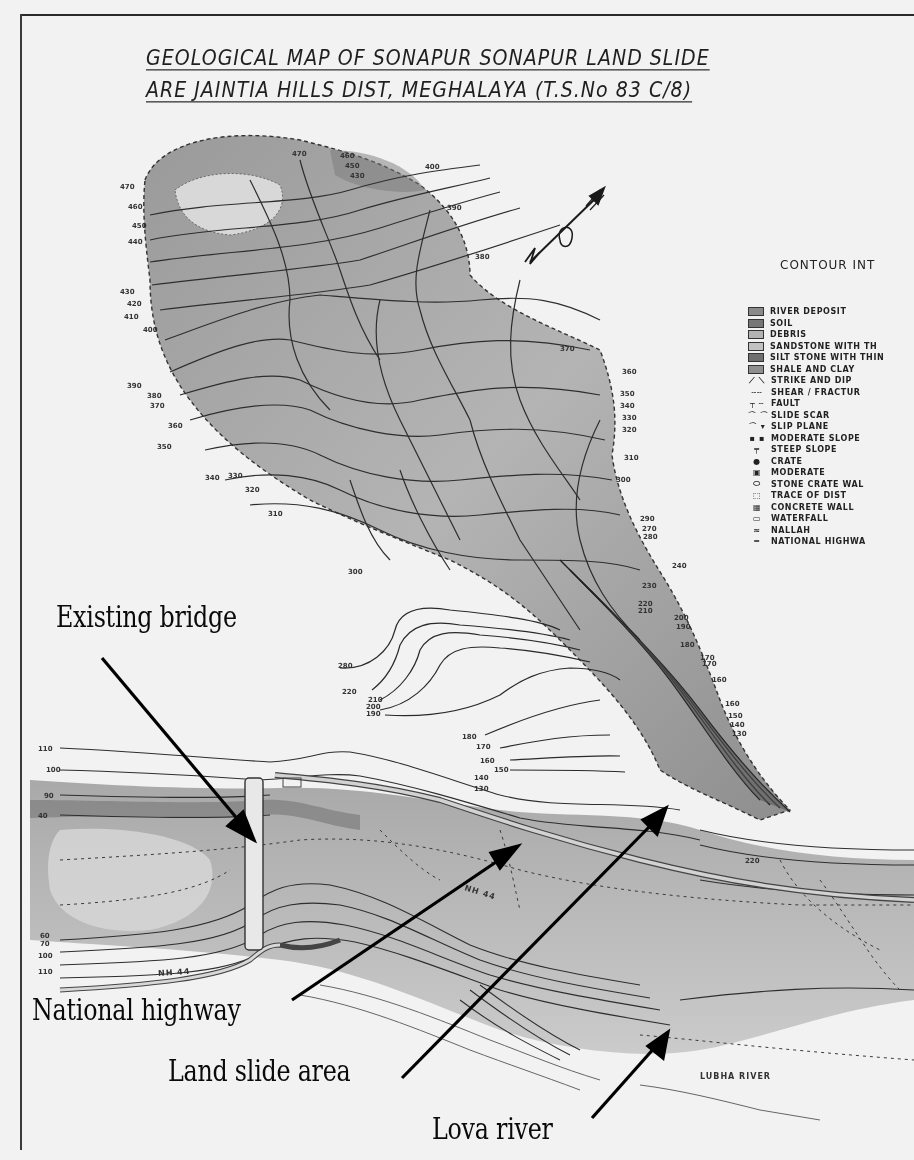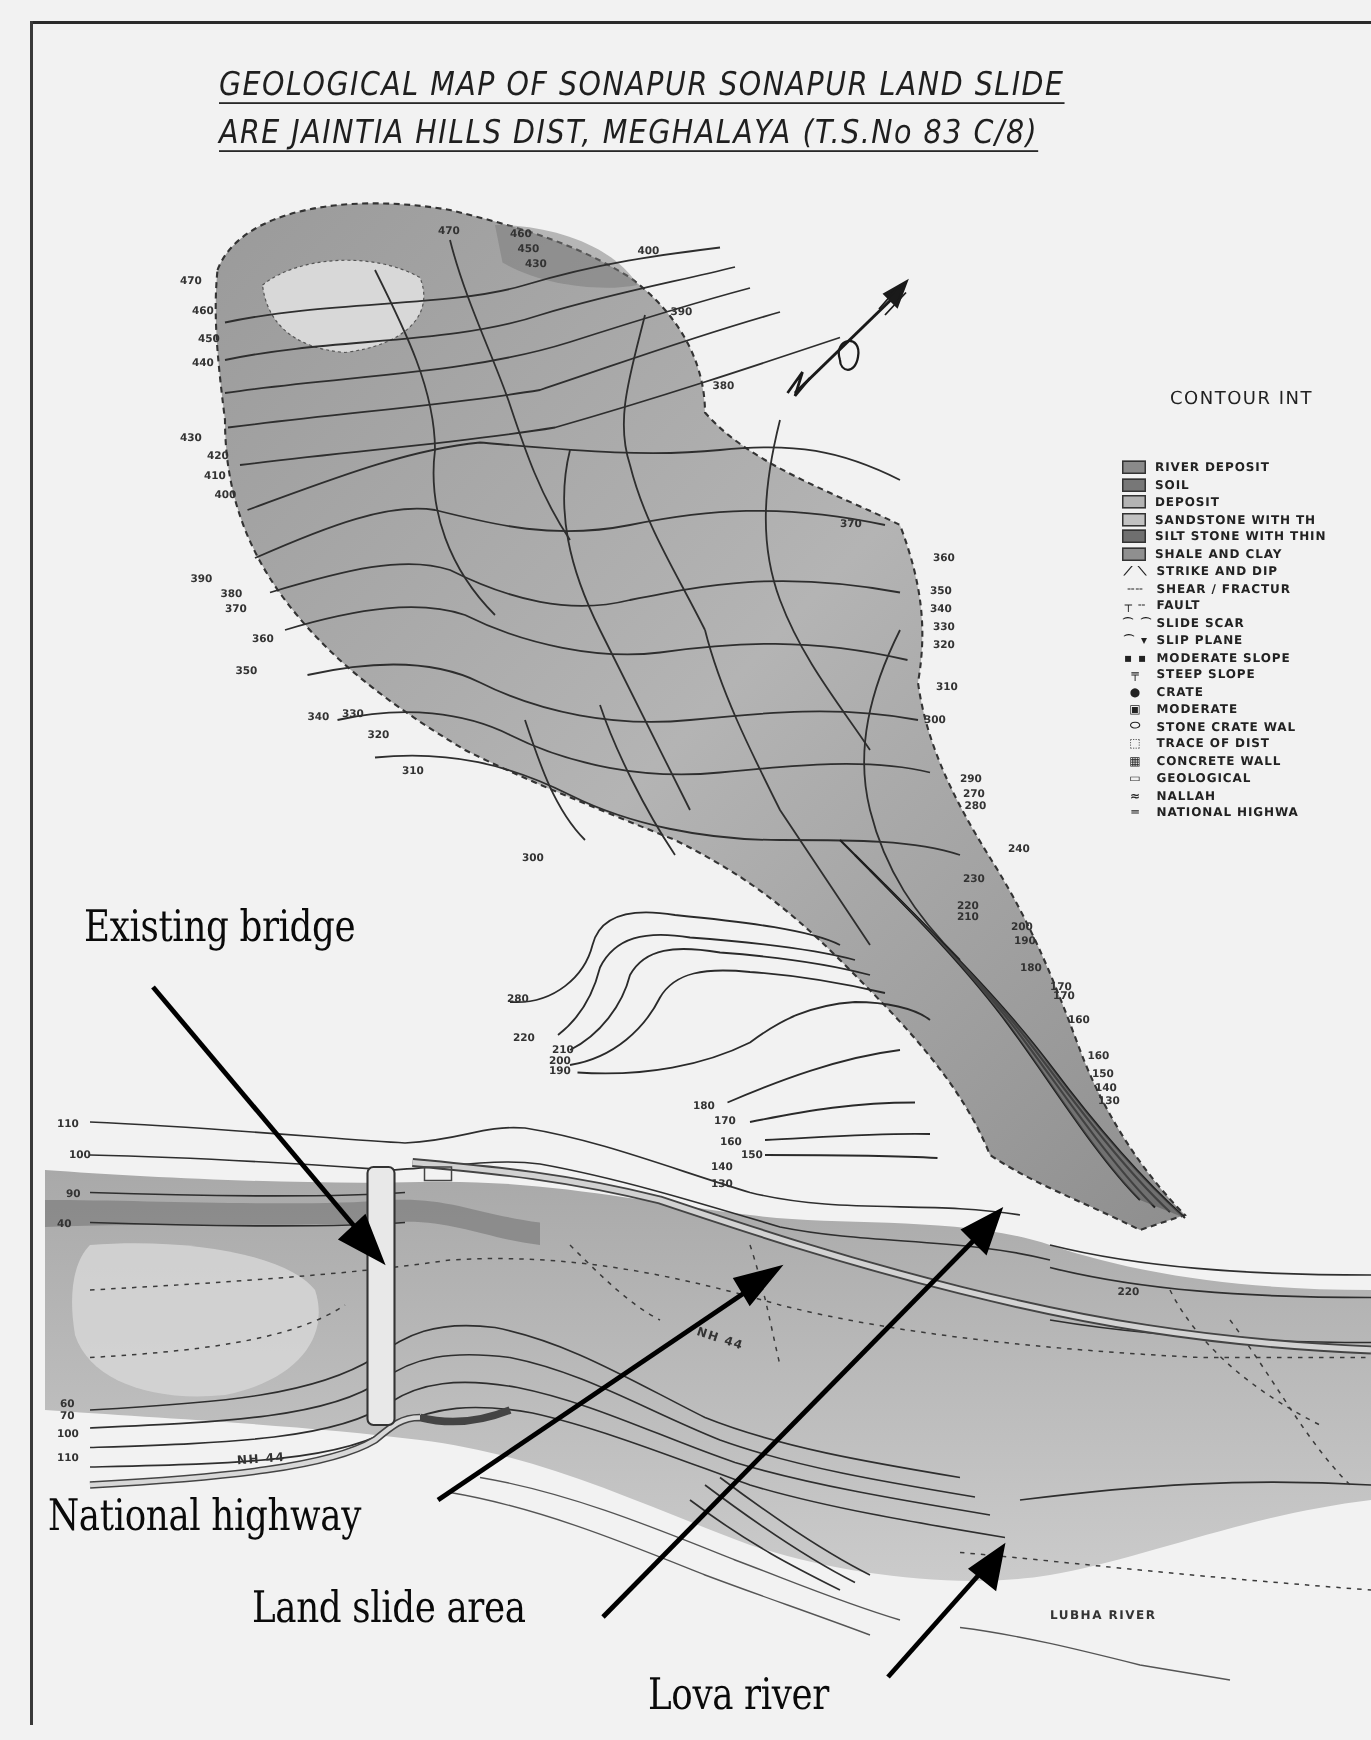--- a/index.html
+++ b/index.html
@@ -163,21 +163,21 @@
     <div class="legend-item">
         <span class="legend-swatch" style="background:#8a8a8a"></span>
         <span>RIVER DEPOSIT</span>
       </div>
     <div class="legend-item">
         <span class="legend-swatch" style="background:#777"></span>
         <span>SOIL</span>
       </div>
     <div class="legend-item">
         <span class="legend-swatch" style="background:#b3b3b3"></span>
-        <span>DEPOSIT</span>
+        <span>DEBRIS</span>
       </div>
     <div class="legend-item">
         <span class="legend-swatch" style="background:#c2c2c2"></span>
         <span>SANDSTONE WITH TH</span>
       </div>
     <div class="legend-item">
         <span class="legend-swatch" style="background:#6f6f6f"></span>
         <span>SILT STONE WITH THIN</span>
       </div>
     <div class="legend-item">
@@ -227,21 +227,21 @@
     <div class="legend-item">
         <span class="legend-sym">⬚</span>
         <span>TRACE OF DIST</span>
       </div>
     <div class="legend-item">
         <span class="legend-sym">▦</span>
         <span>CONCRETE WALL</span>
       </div>
     <div class="legend-item">
         <span class="legend-sym">▭</span>
-        <span>GEOLOGICAL</span>
+        <span>WATERFALL</span>
       </div>
     <div class="legend-item">
         <span class="legend-sym">≈</span>
         <span>NALLAH</span>
       </div>
     <div class="legend-item">
         <span class="legend-sym">═</span>
         <span>NATIONAL HIGHWA</span>
       </div>
   </div>
@@ -251,22 +251,22 @@
   <div class="contour-label" style="left:345px;top:162px">450</div>
   <div class="contour-label" style="left:350px;top:172px">430</div>
   <div class="contour-label" style="left:425px;top:163px">400</div>
   <div class="contour-label" style="left:447px;top:204px">390</div>
   <div class="contour-label" style="left:475px;top:253px">380</div>
   <div class="contour-label" style="left:120px;top:183px">470</div>
   <div class="contour-label" style="left:128px;top:203px">460</div>
   <div class="contour-label" style="left:132px;top:222px">450</div>
   <div class="contour-label" style="left:128px;top:238px">440</div>
   <div class="contour-label" style="left:120px;top:288px">430</div>
-  <div class="contour-label" style="left:138px;top:300px">420</div>
-  <div class="contour-label" style="left:136px;top:313px">410</div>
+  <div class="contour-label" style="left:127px;top:300px">420</div>
+  <div class="contour-label" style="left:124px;top:313px">410</div>
   <div class="contour-label" style="left:143px;top:326px">400</div>
   <div class="contour-label" style="left:127px;top:382px">390</div>
   <div class="contour-label" style="left:147px;top:392px">380</div>
   <div class="contour-label" style="left:150px;top:402px">370</div>
   <div class="contour-label" style="left:168px;top:422px">360</div>
   <div class="contour-label" style="left:157px;top:443px">350</div>
   <div class="contour-label" style="left:205px;top:474px">340</div>
   <div class="contour-label" style="left:228px;top:472px">330</div>
   <div class="contour-label" style="left:245px;top:486px">320</div>
   <div class="contour-label" style="left:268px;top:510px">310</div>

